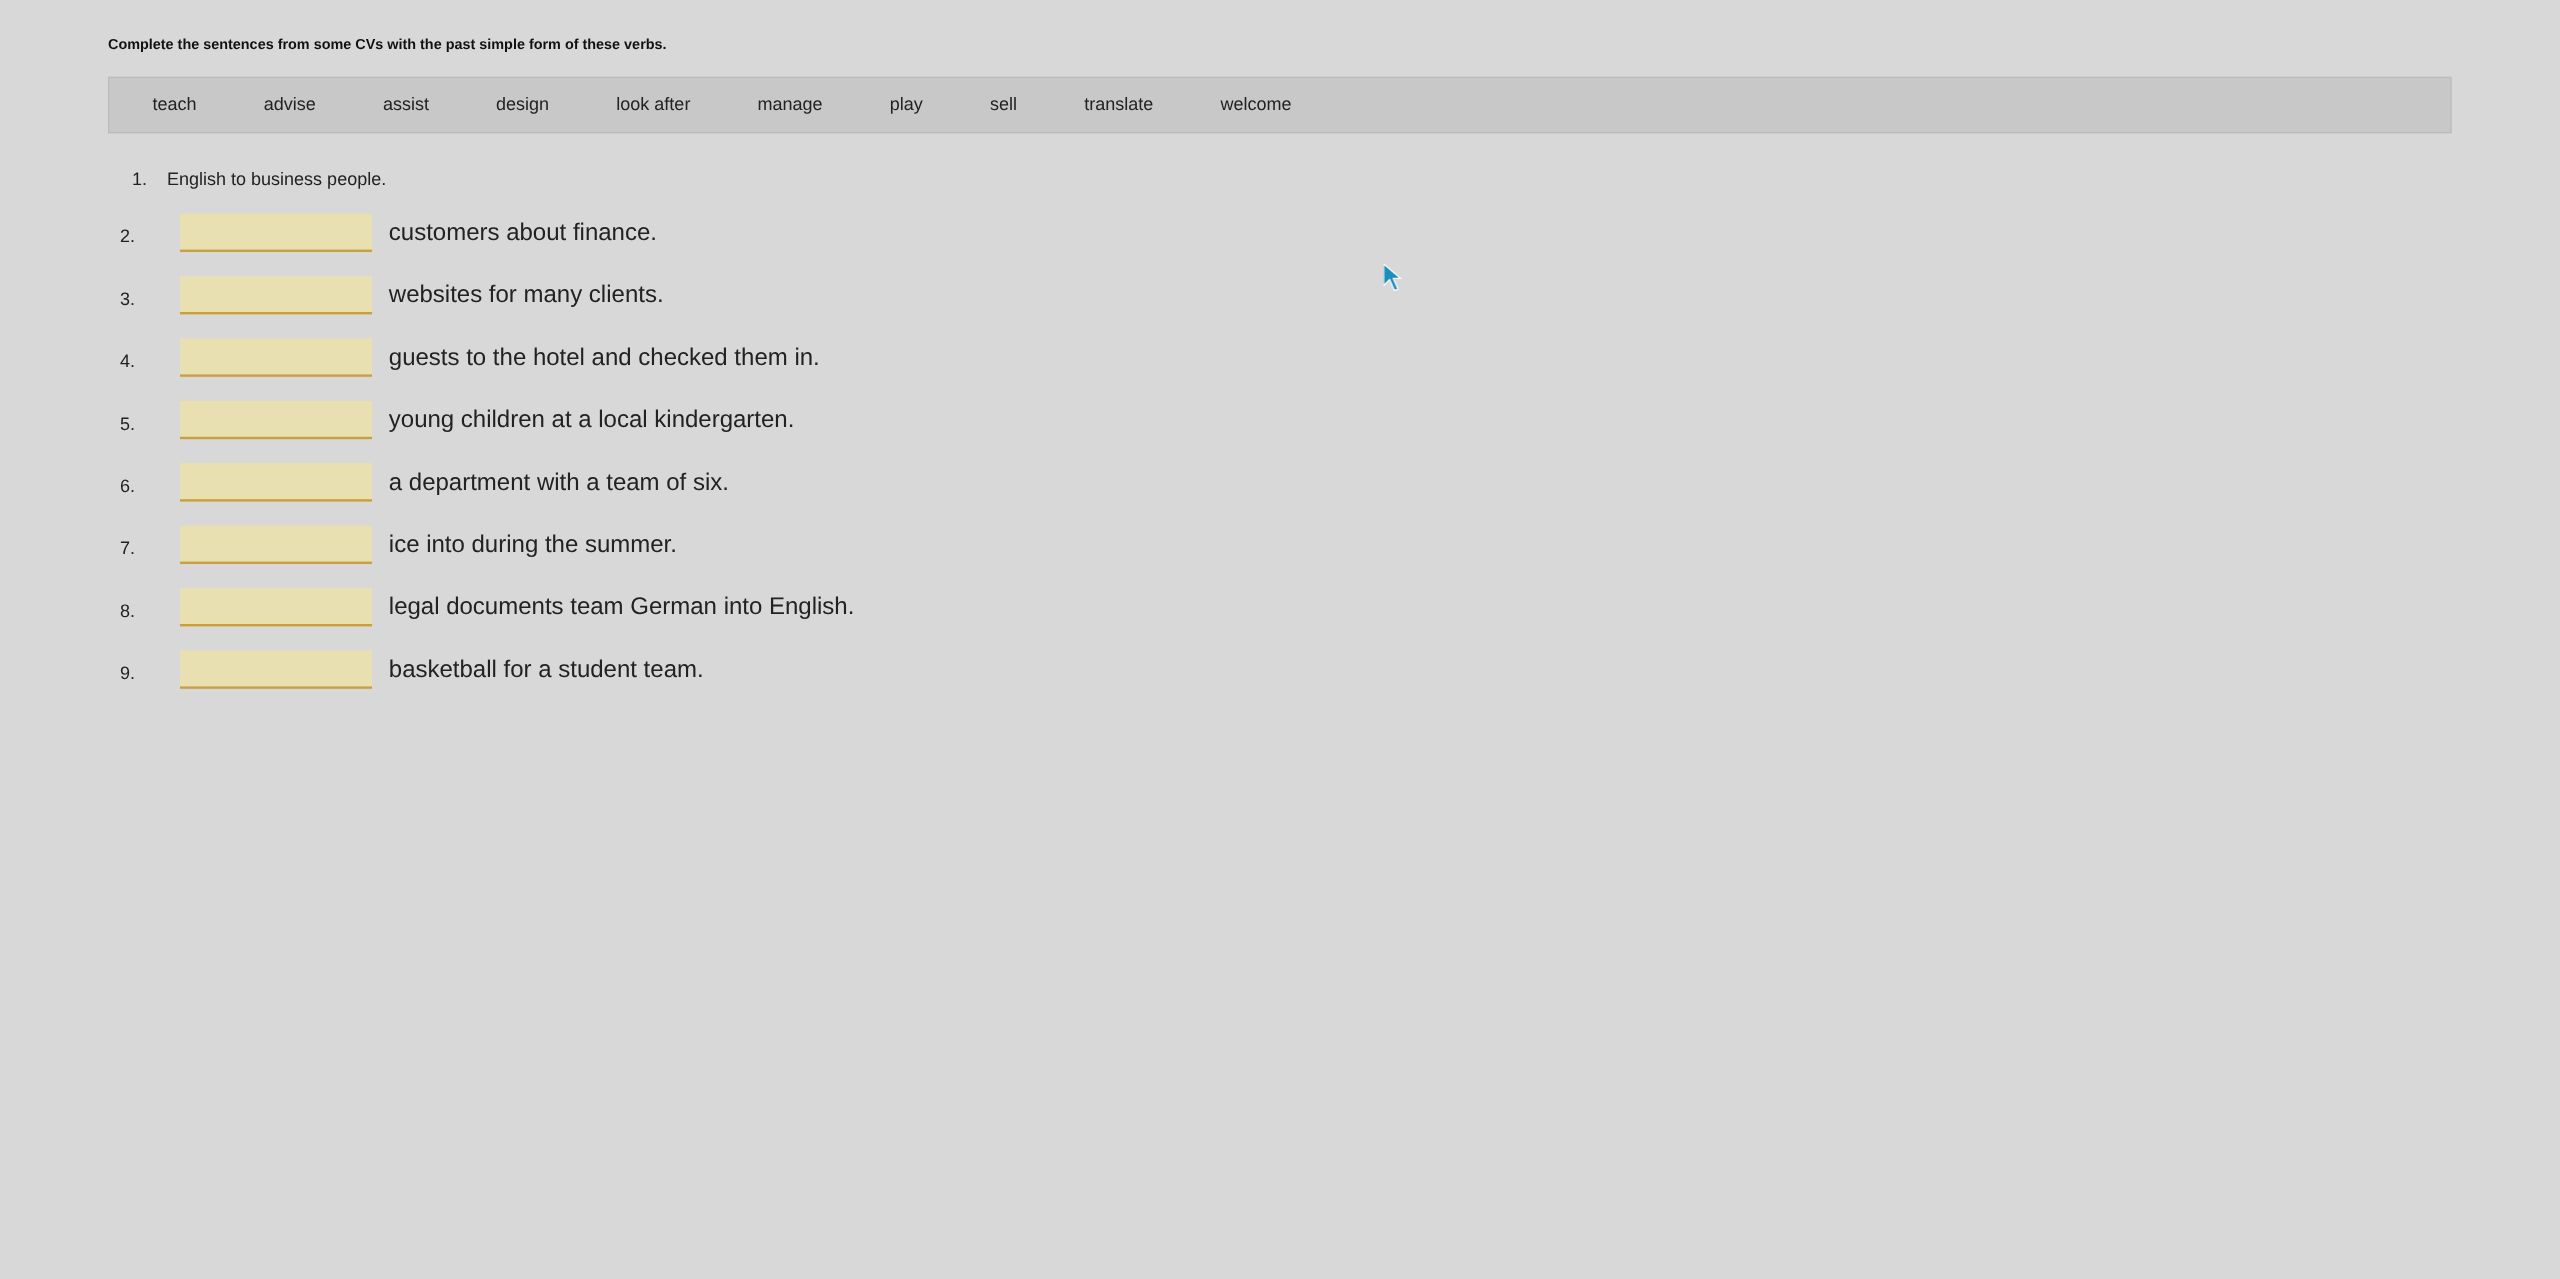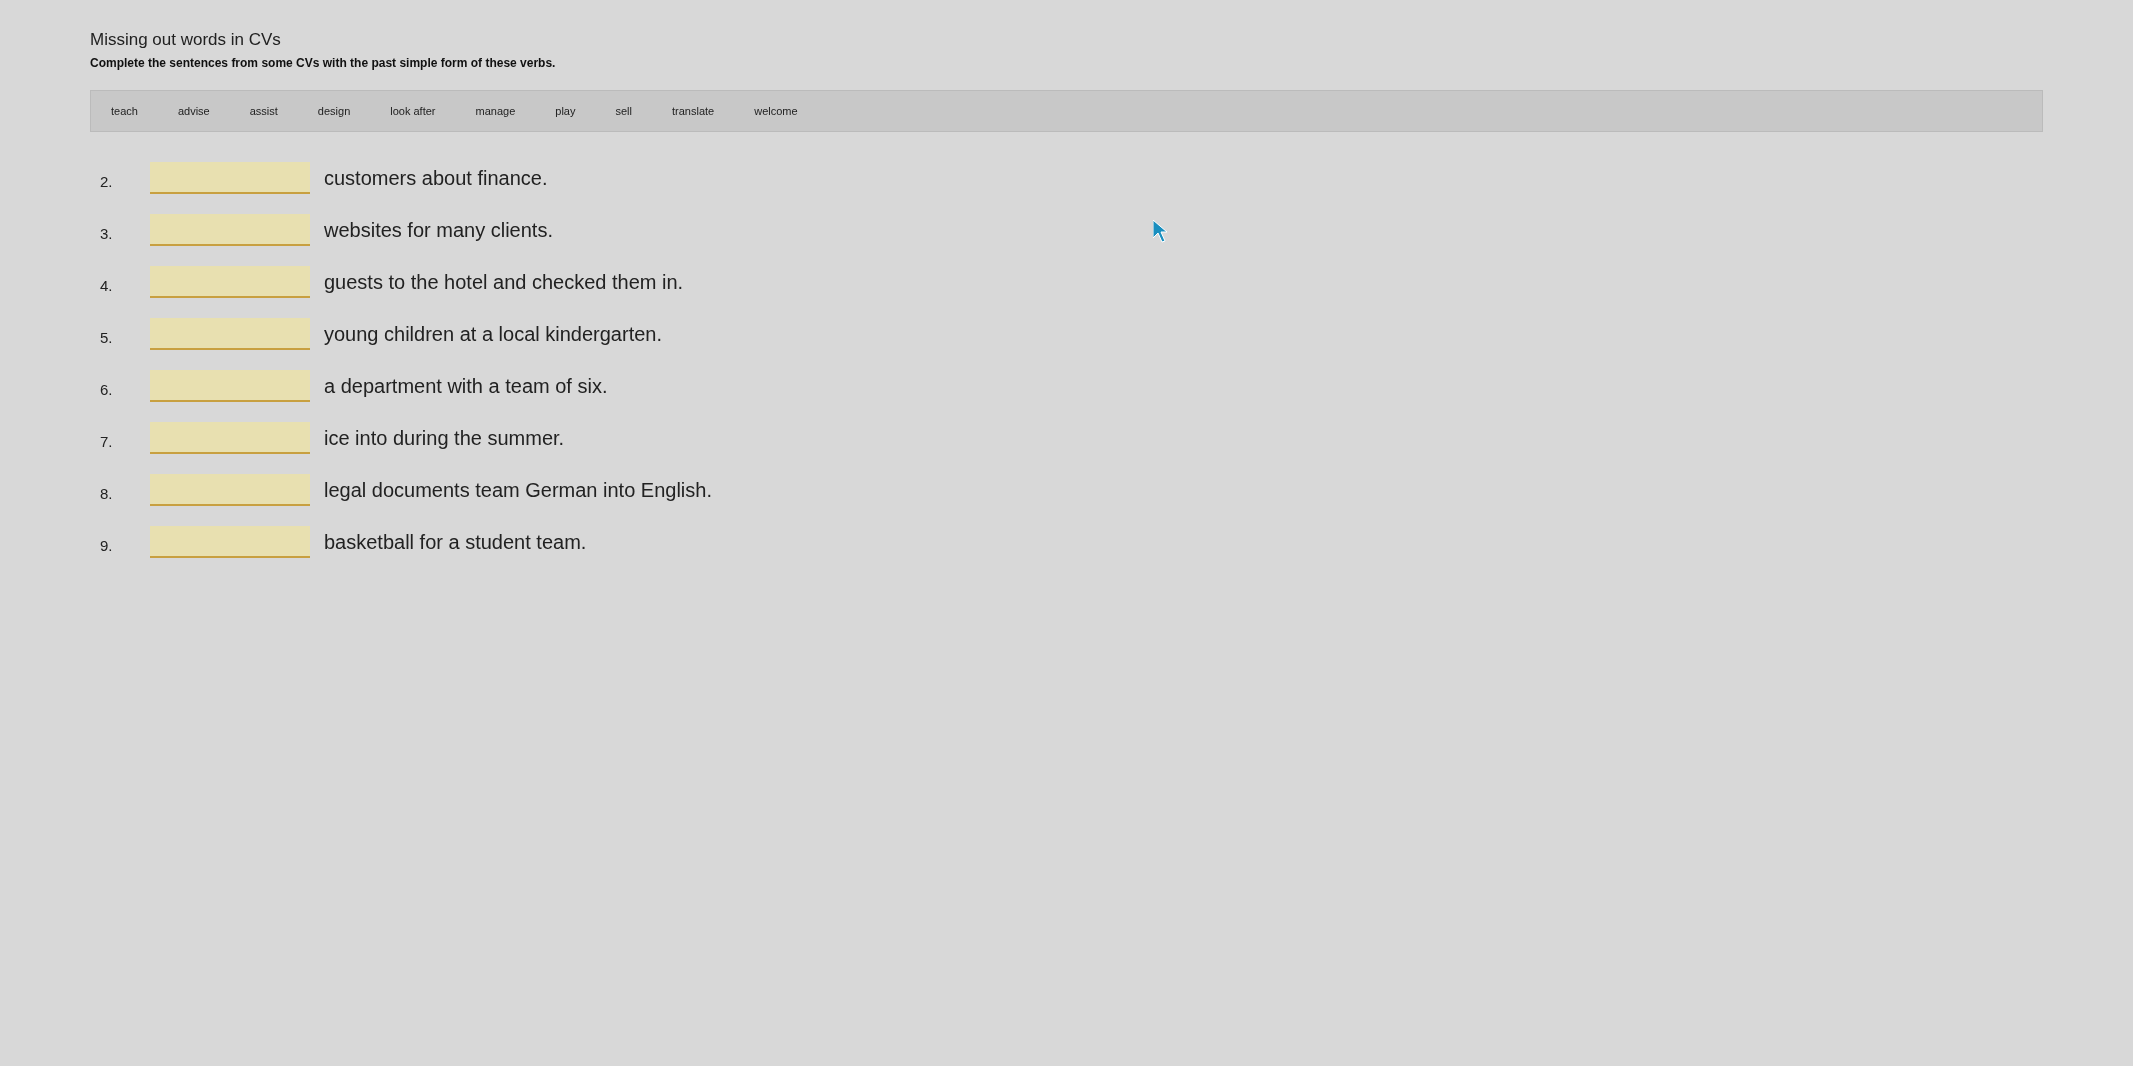--- a/index.html
+++ b/index.html
@@ -43,22 +43,23 @@
       display: flex;
       gap: 40px;
       align-items: center;
       margin-bottom: 30px;
       font-size: 15px;
       font-weight: normal;
       color: #222;
     }
 
     .verb-item {
-      font-size: 11px;
-      color: #222;
+      font-size: 15px;
+      color: #222;
+      margin-left: 16px;
     }
 
     .sentences-area {
       padding: 0 10px;
     }
 
     .sentence-row {
       display: flex;
       align-items: flex-end;
       margin-bottom: 20px;
@@ -113,39 +114,43 @@
       width: 0;
       height: 0;
       pointer-events: none;
     }
   </style>
 </head>
 <body>
 
 <div class="page-container">
 
-  <div class="title">Missing out words in CVs</div>
   <div class="subtitle">Complete the sentences from some CVs with the past simple form of these verbs.</div>
 
   <div class="verb-bar">
 
   <span class="verb-item">teach</span>
       <span class="verb-item">advise</span>
       <span class="verb-item">assist</span>
       <span class="verb-item">design</span>
       <span class="verb-item">look after</span>
       <span class="verb-item">manage</span>
       <span class="verb-item">play</span>
       <span class="verb-item">sell</span>
       <span class="verb-item">translate</span>
       <span class="verb-item">welcome</span>
     </div>
 
   <div class="sentences-area">
 
+    <div class="sentence-1">
+      <span>1.</span>
+      &nbsp;&nbsp;
+      <span>English to business people.</span>
+    </div>
 
     <div id="sentences-container">
     <div class="sentence-row">
           <span class="sentence-number">2.</span>
           <div class="answer-box">
             <input type="text" class="answer-input" style="">
           </div>
           <span class="sentence-text">customers about finance.</span>
         </div>
         <div class="sentence-row">

